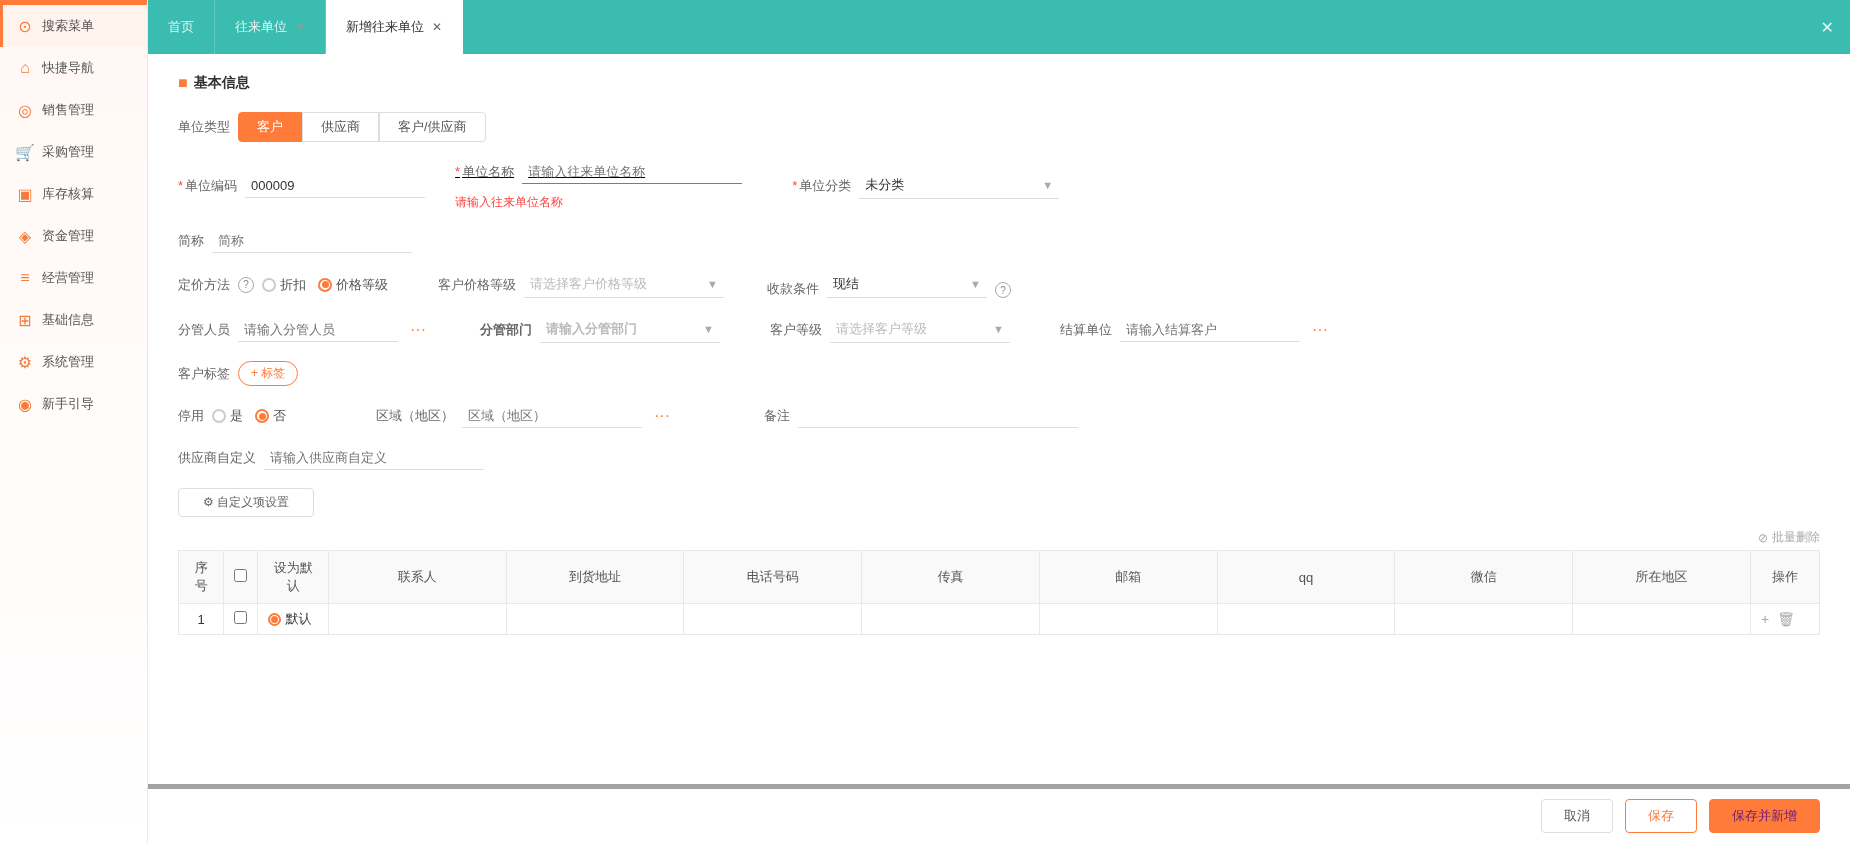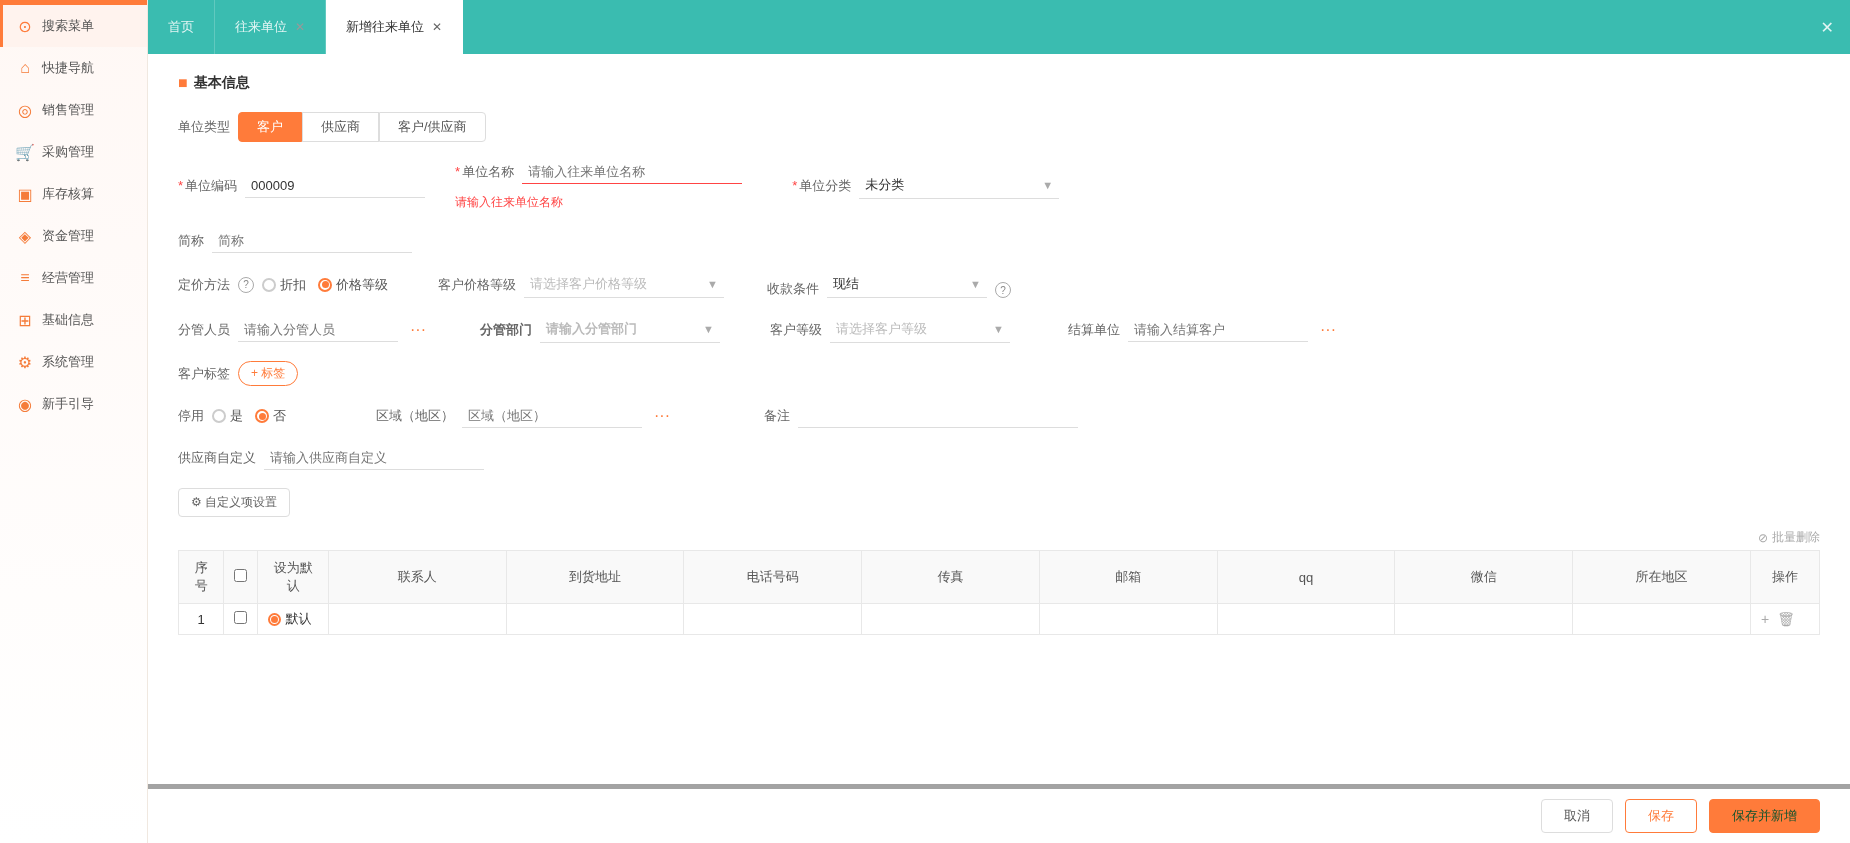--- a/index.html
+++ b/index.html
@@ -171,21 +171,21 @@
     }
     .btn {
       padding: 7px 22px;
       border-radius: 4px;
       cursor: pointer;
       font-size: 13px;
       border: 1px solid #ddd;
       background: #fff;
       color: #555;
     }
-    .btn.primary { background: #ff7b3a; color: #14532d; border-color: #ff7b3a; }
+    .btn.primary { background: #ff7b3a; color: #701a75; border-color: #ff7b3a; }
     .btn.primary-outline { background: #fff; color: #ff7b3a; border-color: #ff7b3a; }
 
     
     .table-section { margin-top: 10px; }
     .table-actions { display: flex; justify-content: flex-end; margin-bottom: 4px; }
     .bulk-delete { color: #aaa; font-size: 12px; cursor: pointer; display: flex; align-items: center; gap: 4px; }
     table { width: 100%; border-collapse: collapse; font-size: 13px; }
     th {
       background: #f9f9f9;
       border: 1px solid #e8e8e8;
@@ -198,21 +198,21 @@
       border: 1px solid #e8e8e8;
       padding: 6px 10px;
       text-align: center;
       color: #333;
     }
     .td-actions { display: flex; align-items: center; justify-content: center; gap: 8px; }
     .td-action-btn { color: #aaa; cursor: pointer; font-size: 14px; }
 
     .settings-btn {
       display: flex; align-items: center; gap: 4px;
-      border: 1px solid #ddd; padding: 5px 12px; border-radius: 4px;
+      border: 1px solid #ddd; padding: 5px 24px; border-radius: 4px;
       cursor: pointer; font-size: 12px; color: #666; background: #fff;
       margin-bottom: 12px;
     }
 
     
     ::-webkit-scrollbar { width: 6px; }
     ::-webkit-scrollbar-thumb { background: #ddd; border-radius: 3px; }
   </style>
 </head>
 <body>
@@ -298,21 +298,21 @@
     </div>
 
     <div class="form-row">
       <div class="form-field">
         <span class="form-label">
           <span class="required-star">*</span><span>单位编码</span>
         </span>
         <input class="form-input" type="text" value="000009" style="width: 180px;">
       </div>
       <div class="form-field" style="flex-direction:column; align-items:flex-start;">
-        <div style="display:flex; align-items:center; gap:8px;">
+        <div style="display:flex; align-items:center; gap:8px;text-decoration:underline;">
           <span class="form-label">
             <span class="required-star">*</span><span>单位名称</span>
           </span>
           <input class="form-input error" type="text" style="width: 220px; border-bottom-color: rgb(255, 68, 68);" placeholder="请输入往来单位名称">
         </div>
         <span class="error-msg">请输入往来单位名称</span>
       </div>
       <div class="form-field" style="margin-left:20px;">
         <span class="form-label">
           <span class="required-star">*</span><span>单位分类</span>
@@ -381,21 +381,21 @@
         </div>
       </div>
       <div class="form-field" style="margin-left:20px;">
         <span class="form-label">客户等级</span>
         <div class="form-select placeholder" style="min-width:180px;">
           <span>请选择客户等级</span>
           <span style="flex:1"></span>
           <span class="chevron">▼</span>
         </div>
       </div>
-      <div class="form-field" style="margin-left:28px;">
+      <div class="form-field" style="margin-left:20px;">
         <span class="form-label">结算单位</span>
         <input class="form-input" type="text" style="width: 180px;" placeholder="请输入结算客户">
         <span class="more-btn">···</span>
       </div>
     </div>
 
     <div class="form-row">
       <div class="form-field">
         <span class="form-label">客户标签</span>
         <button class="tag-add-btn">+ 标签</button>

